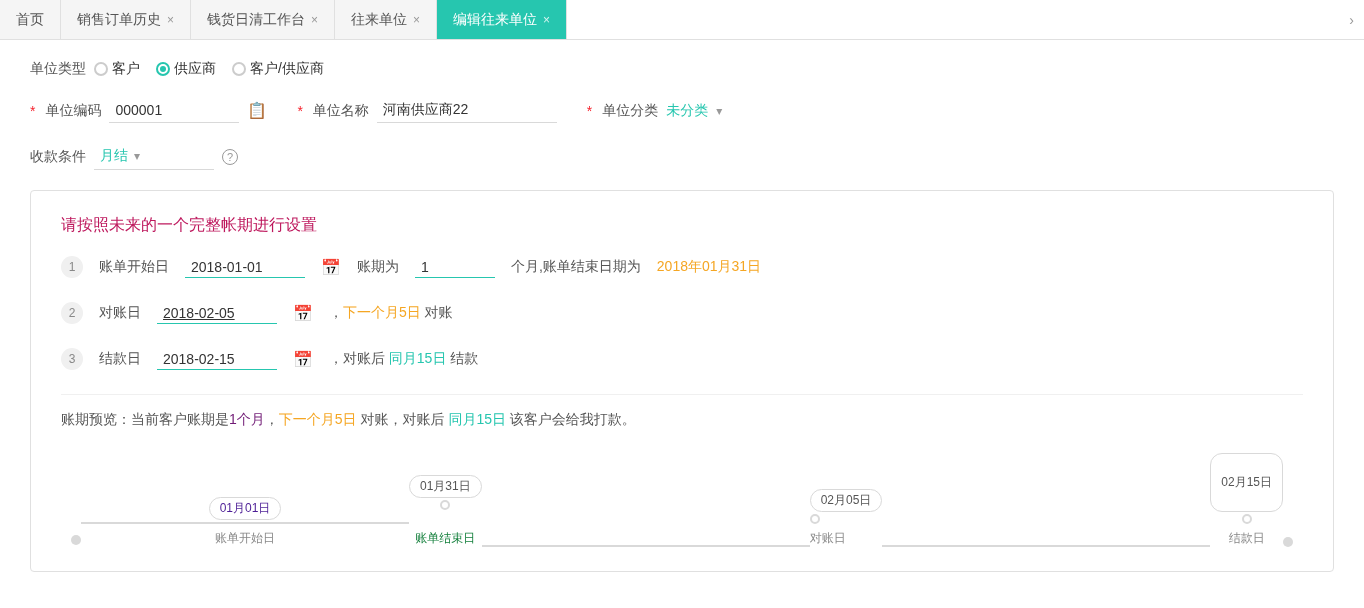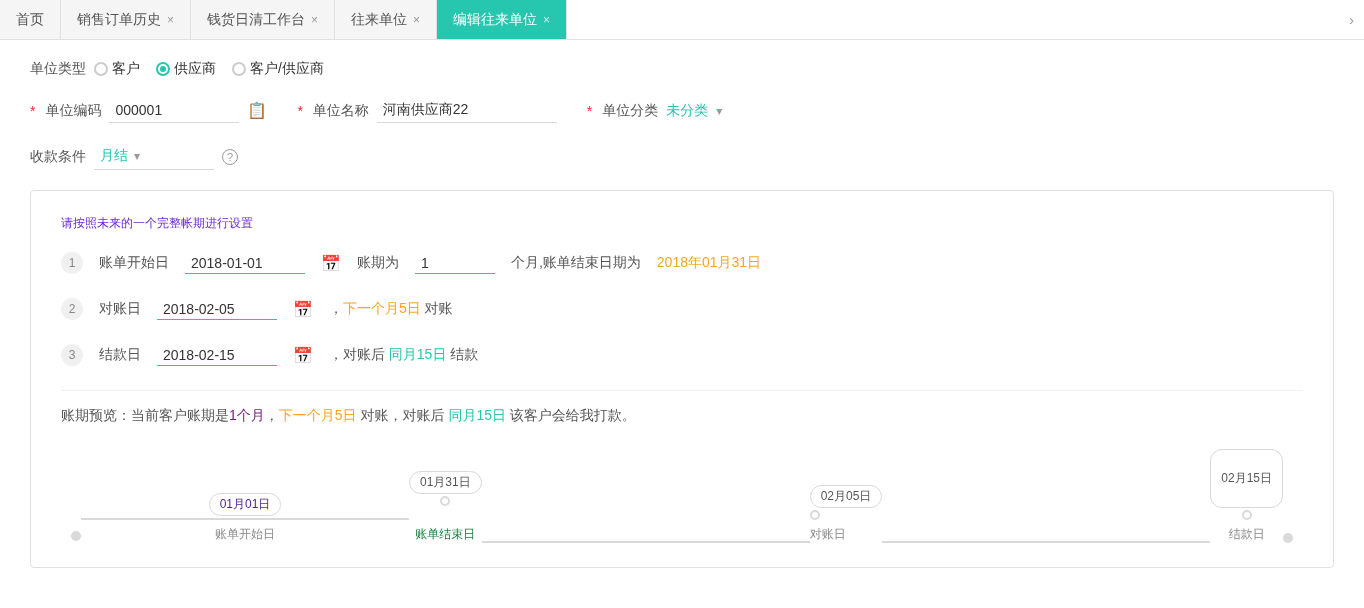--- a/index.html
+++ b/index.html
@@ -128,22 +128,22 @@
     }
 
     
     .card {
       border: 1px solid #e0e0e0;
       border-radius: 4px;
       padding: 24px 30px;
       margin-bottom: 20px;
     }
     .card-title {
-      font-size: 12px;
-      color: #6d28d9;
+      font-size: 16px;
+      color: #be185d;
       margin-bottom: 20px;
     }
 
     
     .step-row {
       display: flex;
       align-items: center;
       margin-bottom: 24px;
       gap: 16px;
     }
@@ -267,21 +267,21 @@
       <span class="cal-icon">📅</span>
       <span class="step-text">账期为</span>
       <input class="step-input" type="text" value="1" style="width: 80px; border-bottom-color: rgb(38, 198, 175);">
       <span class="step-text">个月,账单结束日期为</span>
       <span class="step-highlight">2018年01月31日</span>
     </div>
 
     <div class="step-row">
       <div class="step-num">2</div>
       <span class="step-label">对账日</span>
-      <input class="step-input" type="text" style="width: 120px;" value="2018-02-05">
+      <input class="step-input" type="text" style="width: 120px; text-decoration: underline;" value="2018-02-05">
       <span class="cal-icon">📅</span>
       <span class="step-text">，<span style="color:#f5a623;">下一个月5日</span> 对账</span>
     </div>
 
     <div class="step-row">
       <div class="step-num">3</div>
       <span class="step-label">结款日</span>
       <input class="step-input" type="text" style="width: 120px;" value="2018-02-15">
       <span class="cal-icon">📅</span>
       <span class="step-text">，对账后 <span style="color:#26c6af;">同月15日</span> 结款</span>

